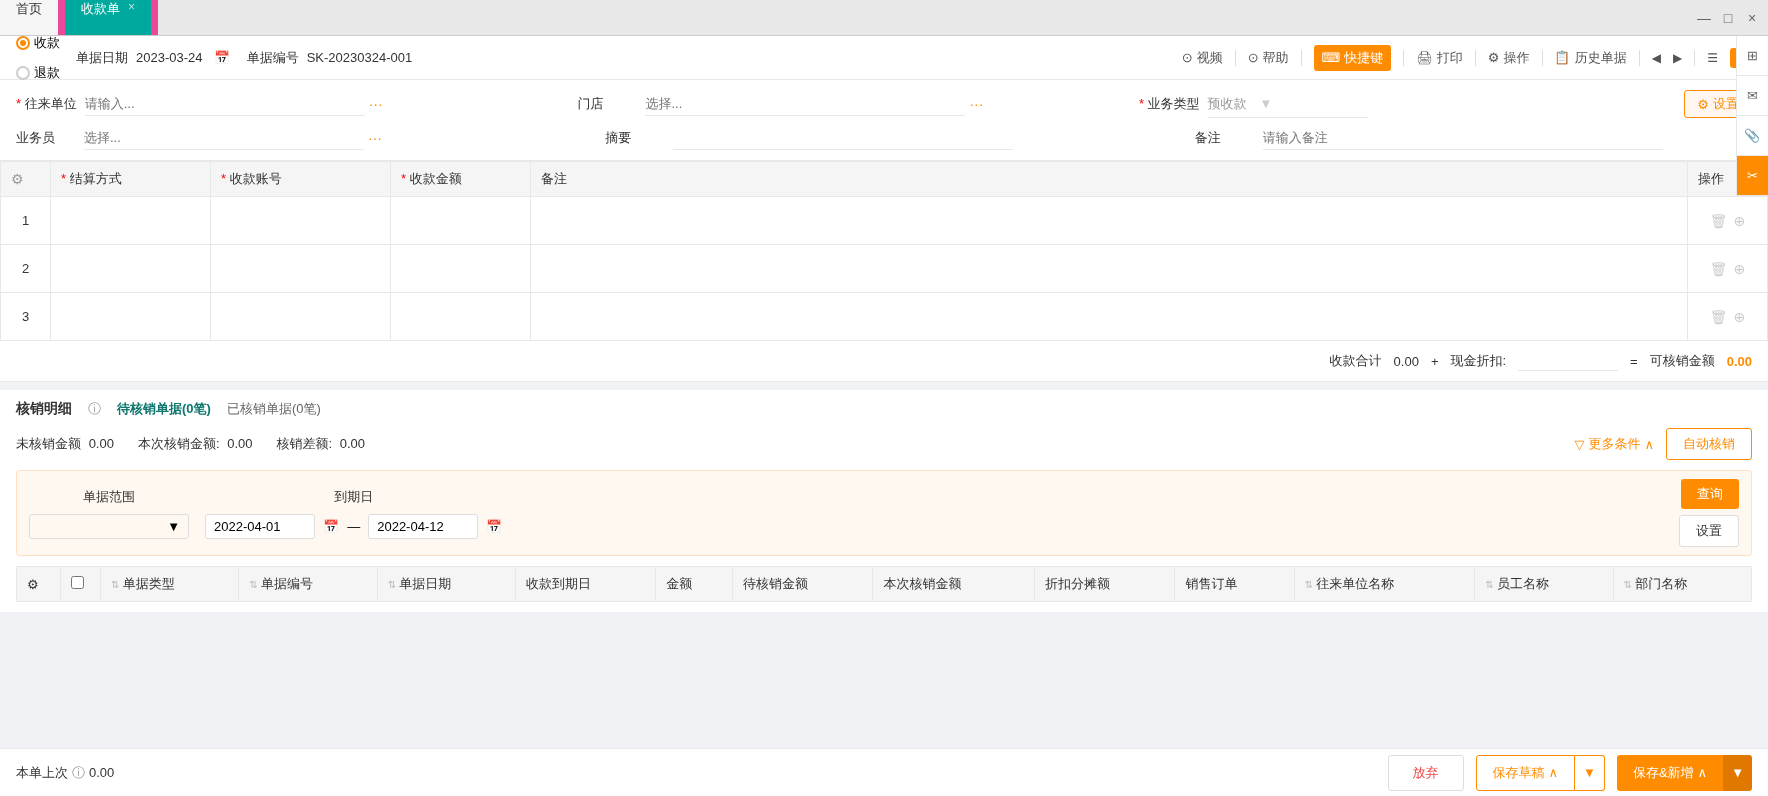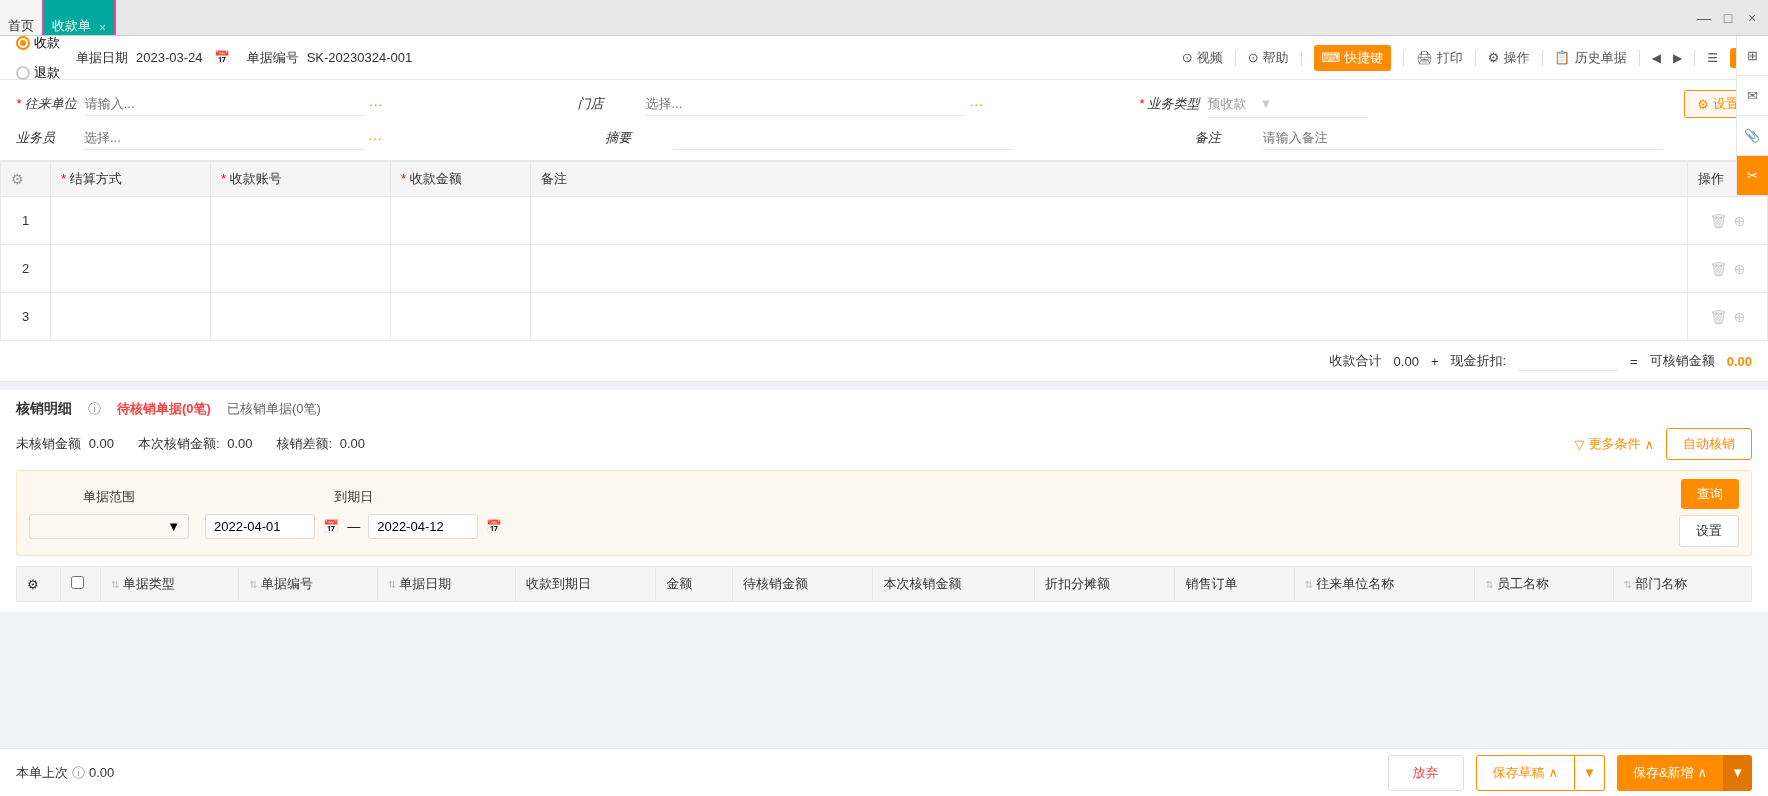--- a/index.html
+++ b/index.html
@@ -6,27 +6,27 @@
     body { background: #f0f2f5; overflow: hidden; width: 1768px; height: 796px; }
 
     
     .tab-bar {
       display: flex; align-items: center;
       background: #e8e8e8;
       height: 36px;
       border-bottom: 1px solid #ccc;
     }
     .tab-item {
-      display: flex; align-items: flex-end;
-      padding: 0 8px;
+      display: flex; align-items: flex-start;
+      padding: 0 16px;
       height: 100%;
       cursor: pointer;
       font-size: 13px;
       color: #333;
-      border-right: 2px solid #ec4899;
+      border-right: 7px solid #ec4899;
     }
     .tab-item.home {
       background: #f5f5f5;
       color: #333;
     }
     .tab-item.active {
       background: #00a99d;
       color: #fff;
     }
     .tab-close {
@@ -97,21 +97,20 @@
     }
     .form-row:last-child { margin-bottom: 0; }
     .form-field {
       display: flex; align-items: center;
       flex: 1;
     }
     .form-field-label {
       color: #333; white-space: nowrap;
       margin-right: 8px;
       min-width: 60px;
-      font-style: italic;
     }
     .required { color: #f00; }
     .form-input {
       flex: 1;
       border: none;
       border-bottom: 1px solid #e8e8e8;
       padding: 4px 0;
       color: #999;
       outline: none;
       background: transparent;
@@ -191,21 +190,21 @@
     
     .verif-section {
       background: #fff;
       padding: 10px 16px;
     }
     .verif-header {
       display: flex; align-items: center; gap: 16px;
       margin-bottom: 10px;
     }
     .verif-title { font-size: 14px; font-weight: bold; color: #333; }
-    .verif-tab { color: #ef4444; cursor: pointer; font-size: 13px; }
+    .verif-tab { color: #0f766e; cursor: pointer; font-size: 13px; }
     .verif-tab.active { font-weight: bold; }
     .verif-stats {
       display: flex; align-items: center; gap: 24px;
       margin-bottom: 10px;
     }
     .verif-stat { color: #333; }
     .verif-stat span { color: #333; }
     .verif-filters {
       display: flex; align-items: center; gap: 16px;
       margin-bottom: 10px;

